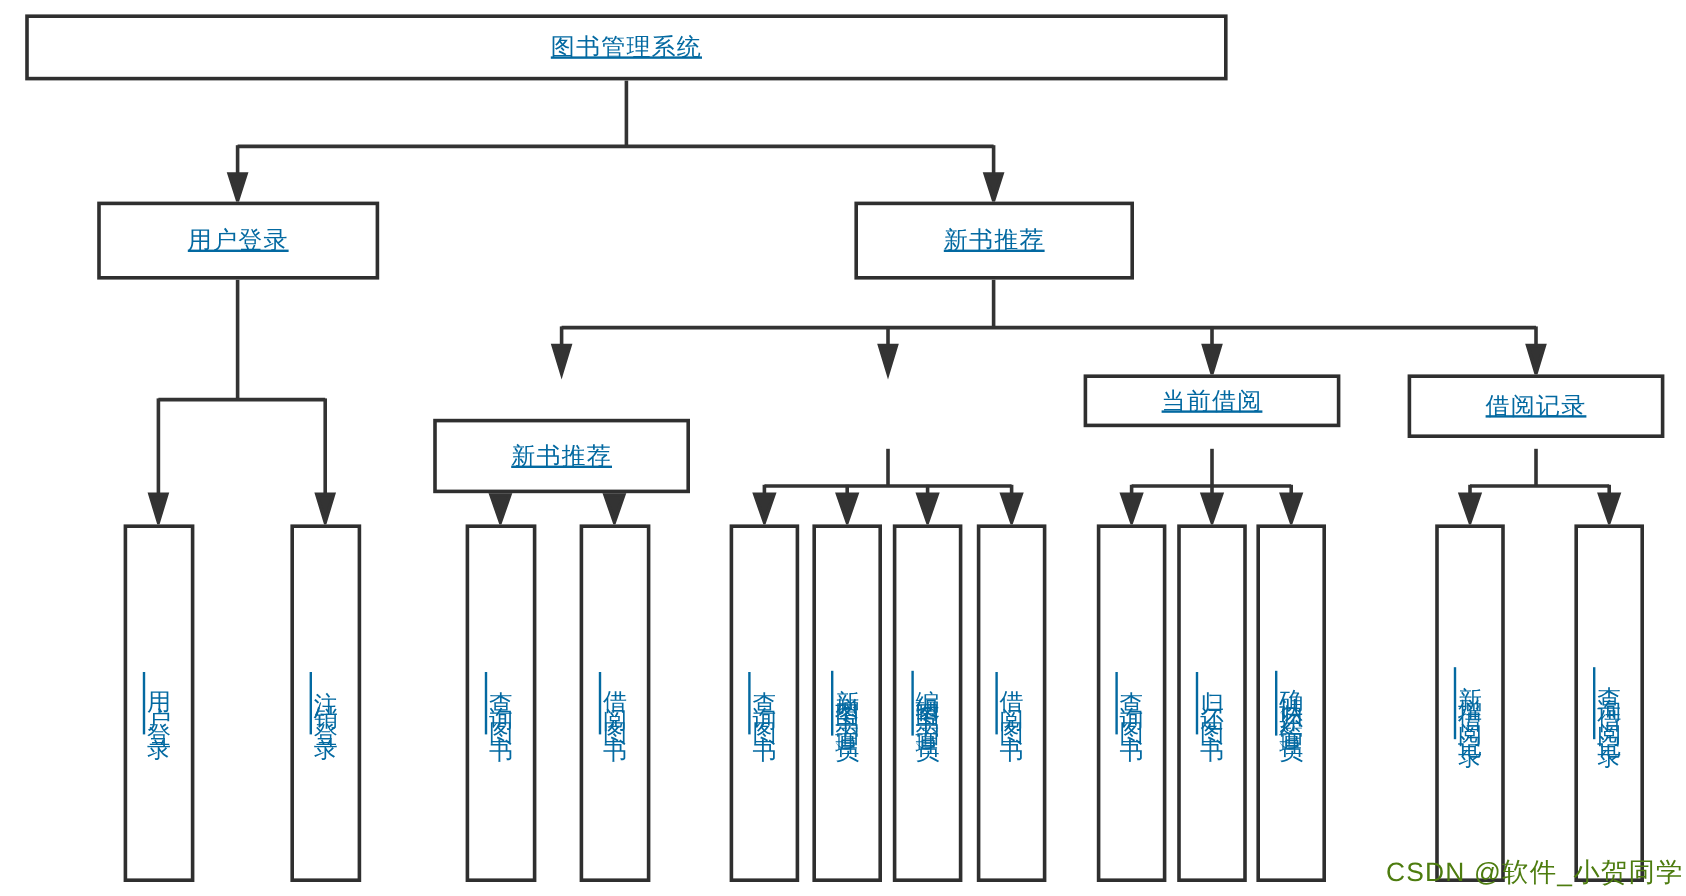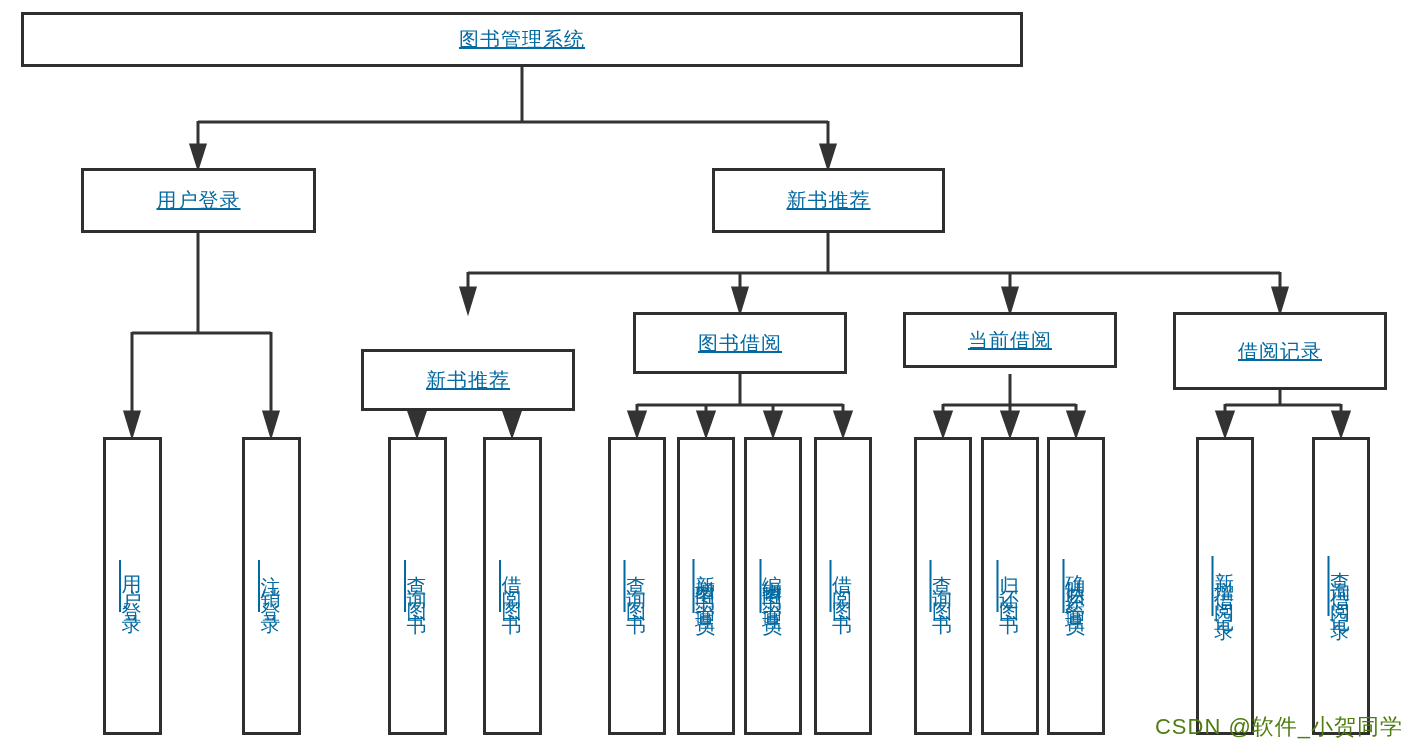--- a/index.html
+++ b/index.html
@@ -119,27 +119,24 @@
   <div class="node" style="left:81px;top:168px;width:235px;height:65px;">
     <span class="lbl">用户登录</span>
   </div>
   <div class="node" style="left:712px;top:168px;width:233px;height:65px;">
     <span class="lbl">新书推荐</span>
   </div>
 
   <div class="node" style="left:361px;top:312px;width:214px;height:62px;margin-top:37px;">
     <span class="lbl">新书推荐</span>
   </div>
-  <div class="node" style="left:633px;top:312px;width:214px;height:62px;">
-    <span class="lbl">图书借阅</span>
-  </div>
-  <div class="node" style="left:903px;top:312px;width:214px;height:56px;">
+  <div class="node" style="left:903px;top:312px;width:214px;height:44px;">
     <span class="lbl">当前借阅</span>
   </div>
-  <div class="node" style="left:1173px;top:312px;width:214px;height:78px;">
+  <div class="node" style="left:1173px;top:312px;width:214px;height:53px;">
     <span class="lbl">借阅记录</span>
   </div>
 
   <div class="node leaf" style="left:103px;top:437px;width:59px;height:298px;">
     <span class="lbl">用户登录</span>
   </div>
   <div class="node leaf" style="left:242px;top:437px;width:59px;height:298px;">
     <span class="lbl">注销登录</span>
   </div>
 

